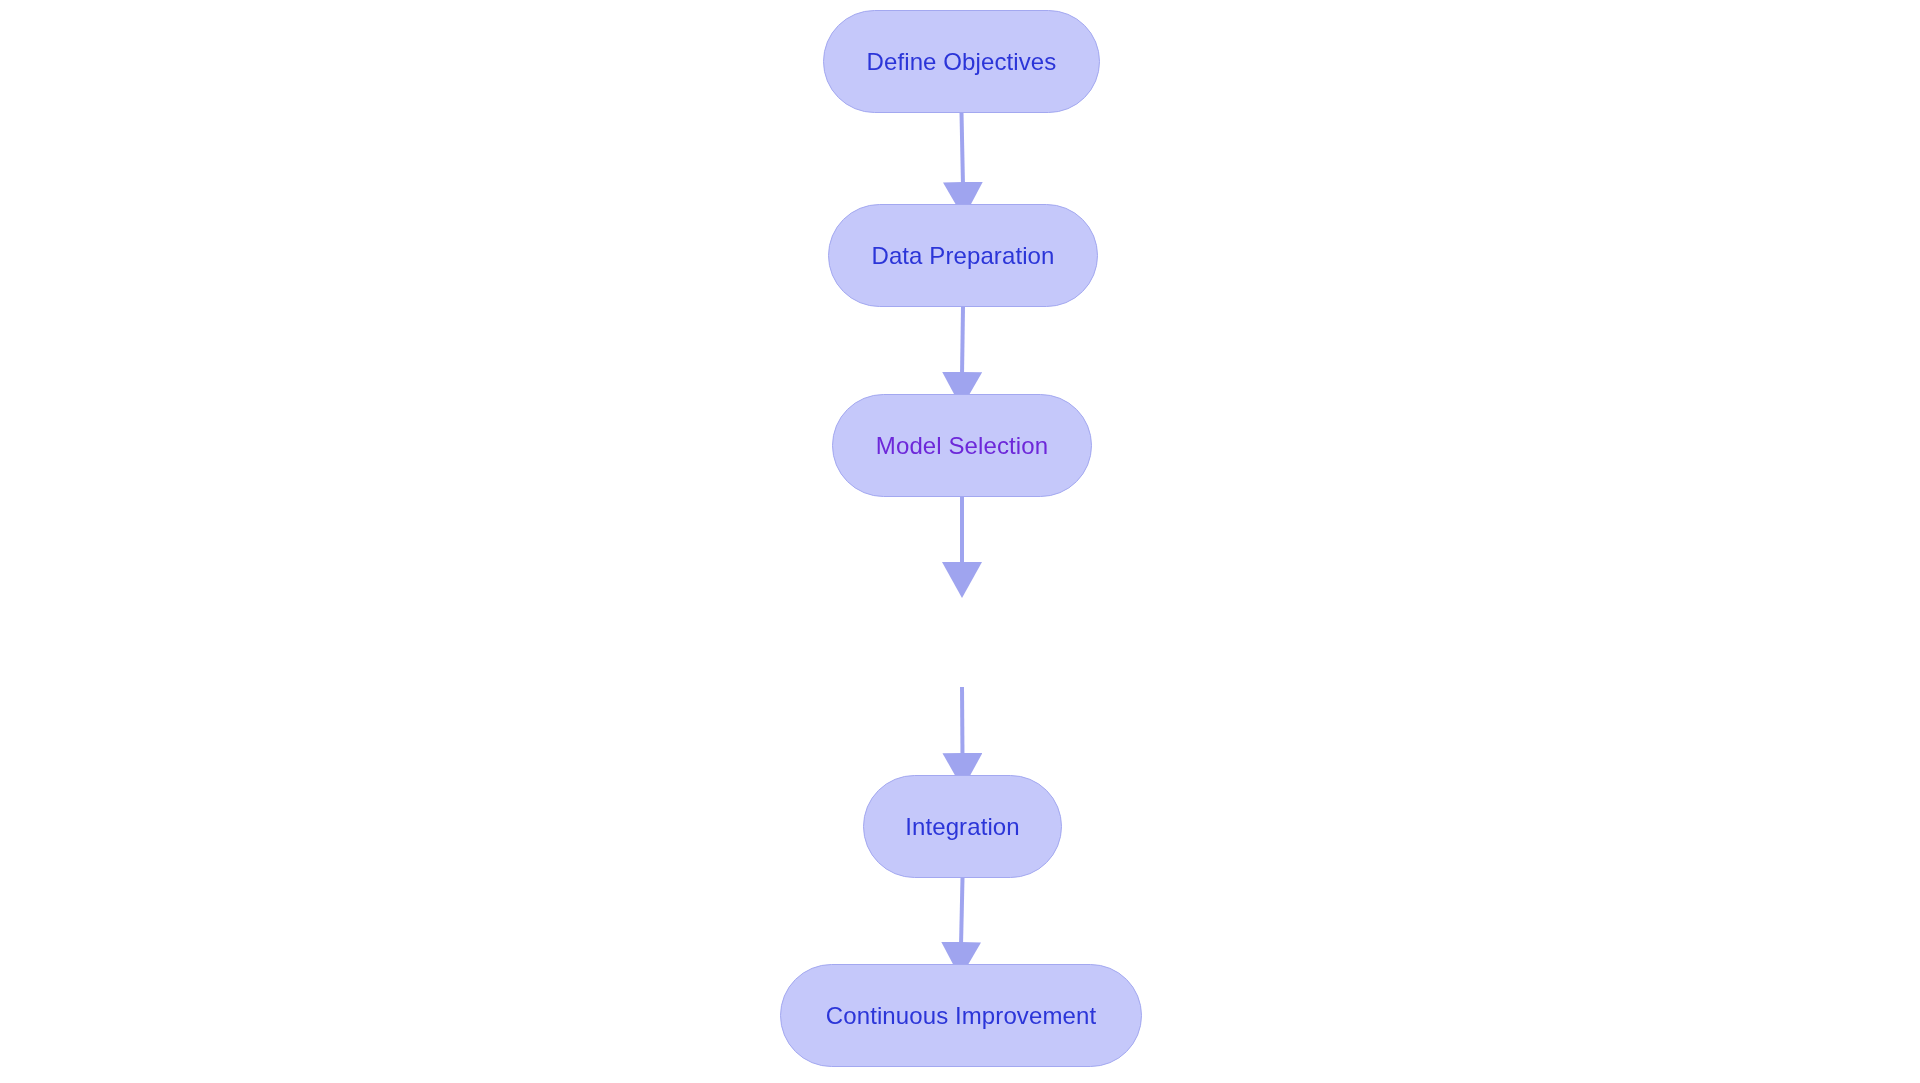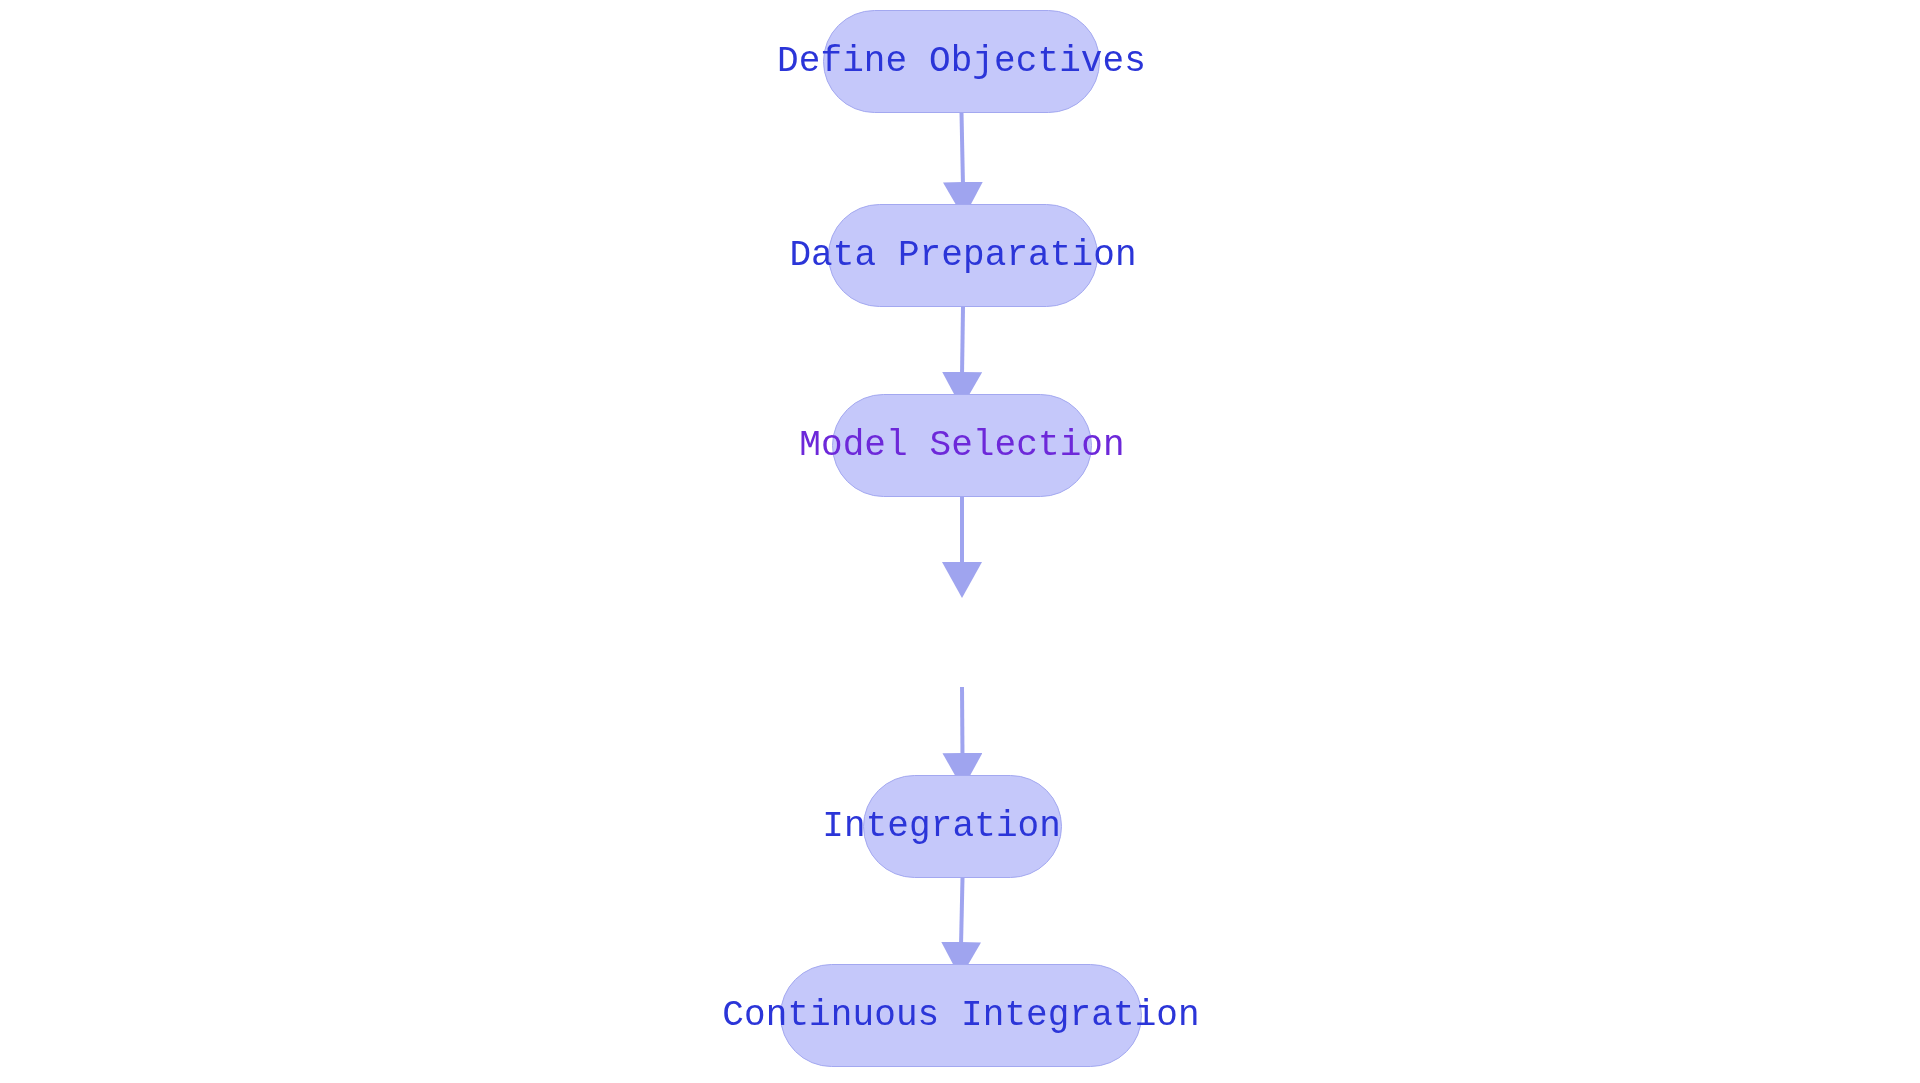--- a/index.html
+++ b/index.html
@@ -45,22 +45,22 @@
     display: flex;
     align-items: center;
     justify-content: center;
     background: #c5c8fa;
     border: 1.6px solid #a3a8f0;
     border-radius: 999px;
     height: 103px;
   }
 
   .flow-node-label {
-    font-family: Liberation Mono, monospace;
-    font-size: 36px;
+    font-family: Liberation Sans, sans-serif;
+    font-size: 24px;
     line-height: 1;
     letter-spacing: 0.1px;
     color: #2b35d8;
     white-space: nowrap;
     -webkit-font-smoothing: antialiased;
   }
 </style>
 </head>
 <body>
 
@@ -84,21 +84,21 @@
   <div id="node-layer">
       <div class="flow-node" style="left: 823px; top: 10px; width: 277px; height: 103px; background: rgb(197, 200, 250); border-color: rgb(163, 168, 240);">
         <span class="flow-node-label" style="color: rgb(43, 53, 216);">Define Objectives</span>
       </div>
       <div class="flow-node" style="left: 828px; top: 204px; width: 270px; height: 103px; background: rgb(197, 200, 250); border-color: rgb(163, 168, 240);">
         <span class="flow-node-label" style="color: rgb(43, 53, 216); text-align: right;">Data Preparation</span>
       </div>
       <div class="flow-node" style="left: 832px; top: 394px; width: 260px; height: 103px; background: rgb(197, 200, 250); border-color: rgb(163, 168, 240);">
         <span class="flow-node-label" style="color: #6d28d9;">Model Selection</span>
       </div>
-      <div class="flow-node" style="left: 863px; top: 775px; width: 199px; height: 103px; background: rgb(197, 200, 250); border-color: rgb(163, 168, 240); justify-content: flex-end;">
+      <div class="flow-node" style="left: 863px; top: 775px; width: 199px; height: 103px; background: rgb(197, 200, 250); border-color: rgb(163, 168, 240);">
         <span class="flow-node-label" style="color: rgb(43, 53, 216);">Integration</span>
       </div>
       <div class="flow-node" style="left: 780px; top: 964px; width: 362px; height: 103px; background: rgb(197, 200, 250); border-color: rgb(163, 168, 240);">
-        <span class="flow-node-label" style="color: rgb(43, 53, 216);">Continuous Integration</span>
+        <span class="flow-node-label" style="color: rgb(43, 53, 216);">Continuous Improvement</span>
       </div>
     </div>
 
 </div>
 
 </body></html>

